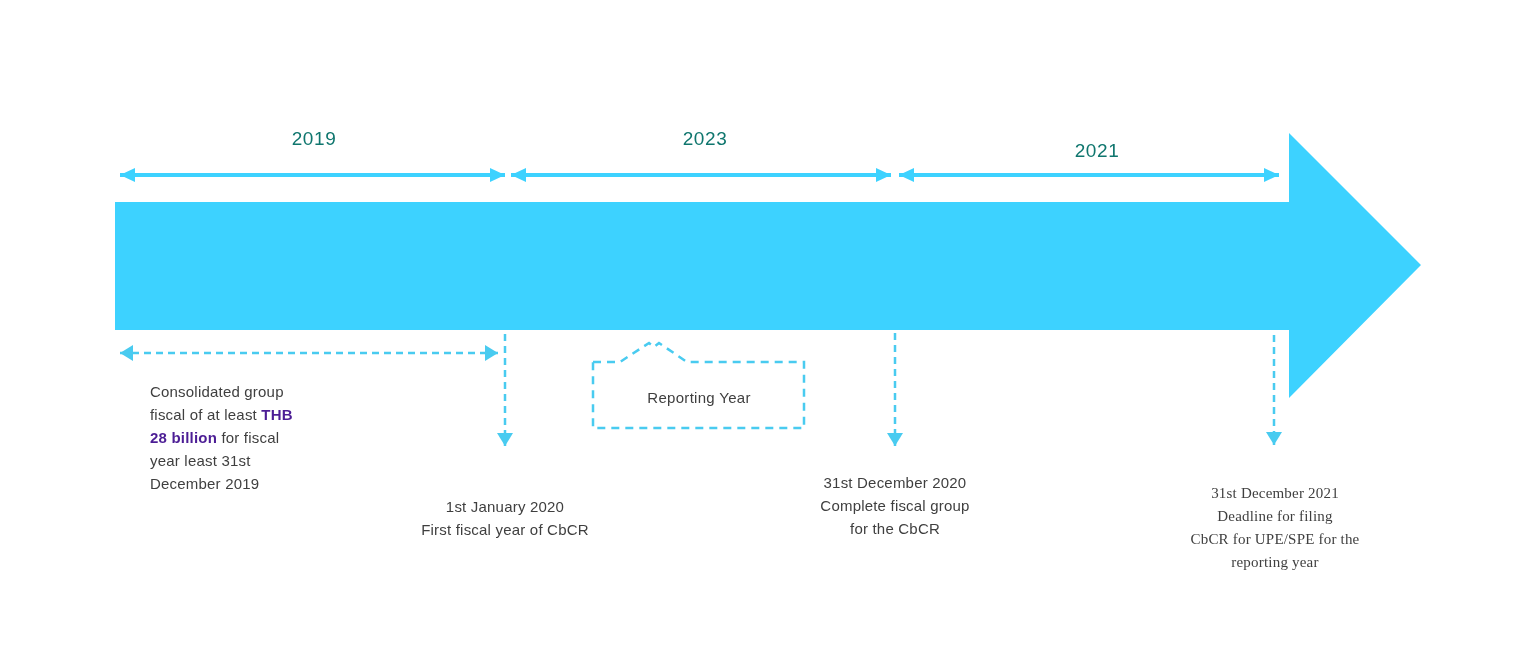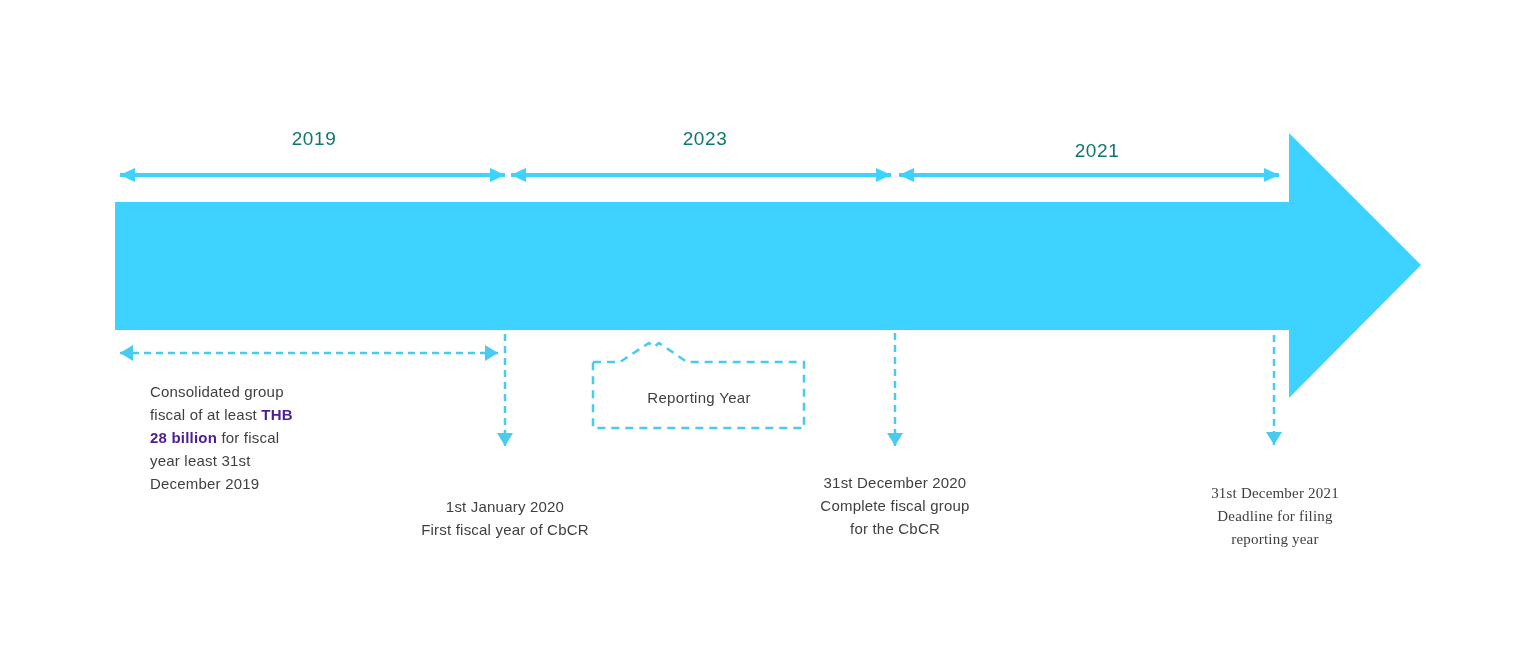--- a/index.html
+++ b/index.html
@@ -96,16 +96,17 @@
 
   <div class="note centered" style="left:895px; top:443px;">
     <div>31st December 2020</div>
     <div>Complete fiscal group</div>
     <div>for the CbCR</div>
   </div>
 
   <div class="note centered" style="left:1275px; top:454px;font-family:Liberation Serif, serif;">
     <div>31st December 2021</div>
     <div>Deadline for filing</div>
+    <div>CbCR for UPE/SPE for the</div>
     <div>reporting year</div>
   </div>
 
 </div>
 
 </body></html>

